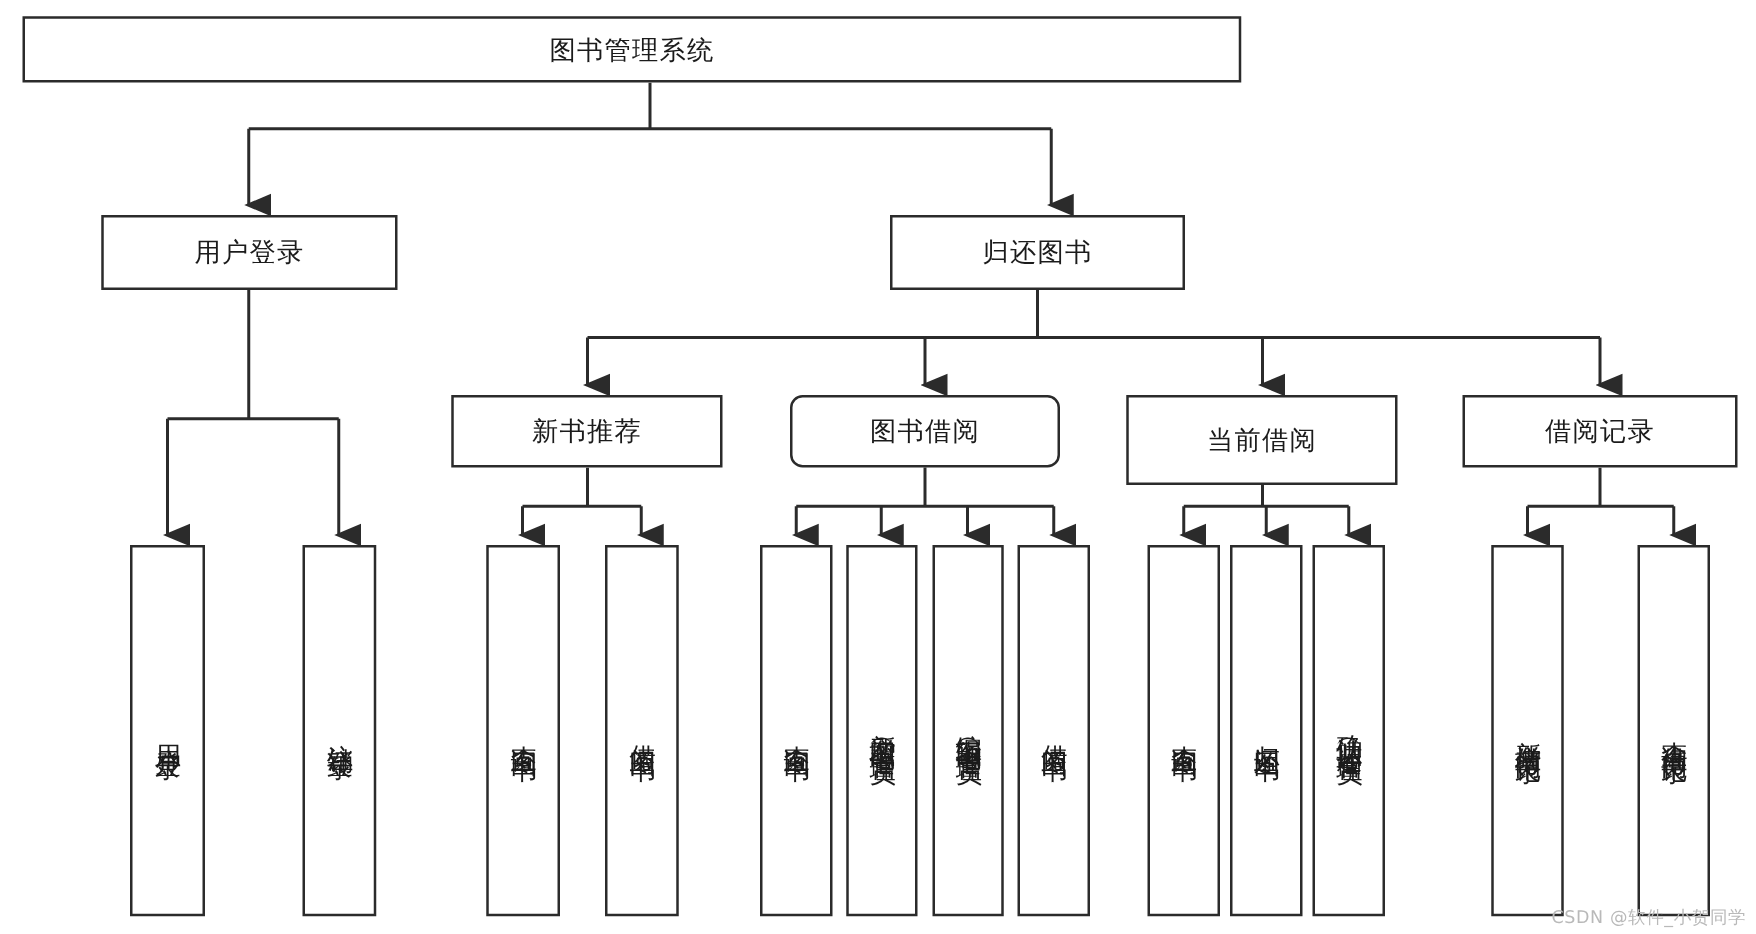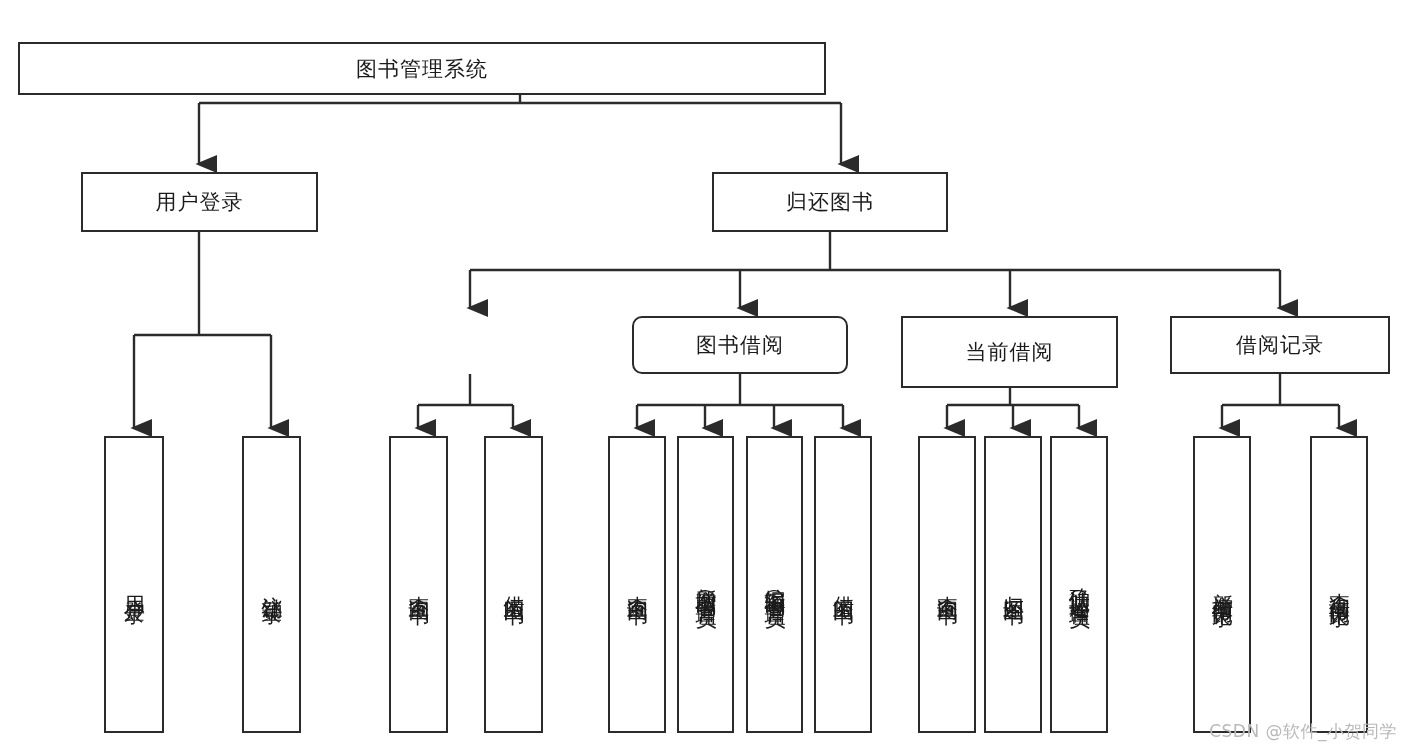--- a/index.html
+++ b/index.html
@@ -48,21 +48,21 @@
     text-orientation: upright;
     letter-spacing: 3px;
     line-height: 1;
     white-space: nowrap;
     text-align: center;
   }
   .watermark {
     position: absolute;
     right: 8px;
     bottom: 4px;
-    font-size: 17px;
+    font-size: 14px;
     color: #b9b9b9;
     letter-spacing: 0.5px;
     z-index: 3;
     white-space: nowrap;
   }
 </style>
 </head>
 <body>
 
 <div id="canvas">
@@ -110,31 +110,34 @@
       <path d="M 1013 405 L 1013 428" marker-end="url(#arrow)"></path>
       <path d="M 1079 405 L 1079 428" marker-end="url(#arrow)"></path>
 
       <path d="M 1280 374 L 1280 405"></path>
       <path d="M 1222 405 L 1339 405"></path>
       <path d="M 1222 405 L 1222 428" marker-end="url(#arrow)"></path>
       <path d="M 1339 405 L 1339 428" marker-end="url(#arrow)"></path>
     </g>
   </svg>
 
-  <div class="node h" style="left:18px; top:13px; width:808px; height:53px;margin-top:29px;">
+  <div class="node h" style="left:18px; top:13px; width:975px; height:53px;">
     <span>图书管理系统</span>
   </div>
 
   <div class="node h" style="left:81px; top:172px; width:237px; height:60px;">
     <span>用户登录</span>
   </div>
   <div class="node h" style="left:712px; top:172px; width:236px; height:60px;">
     <span>归还图书</span>
   </div>
 
+  <div class="node h" style="left:361px; top:316px; width:217px; height:58px;">
+    <span>新书推荐</span>
+  </div>
   <div class="node h" style="left:632px; top:316px; width:216px; height:58px;border-radius:10px;">
     <span>图书借阅</span>
   </div>
   <div class="node h" style="left:901px; top:316px; width:217px; height:72px;">
     <span>当前借阅</span>
   </div>
   <div class="node h" style="left:1170px; top:316px; width:220px; height:58px;">
     <span>借阅记录</span>
   </div>
 

